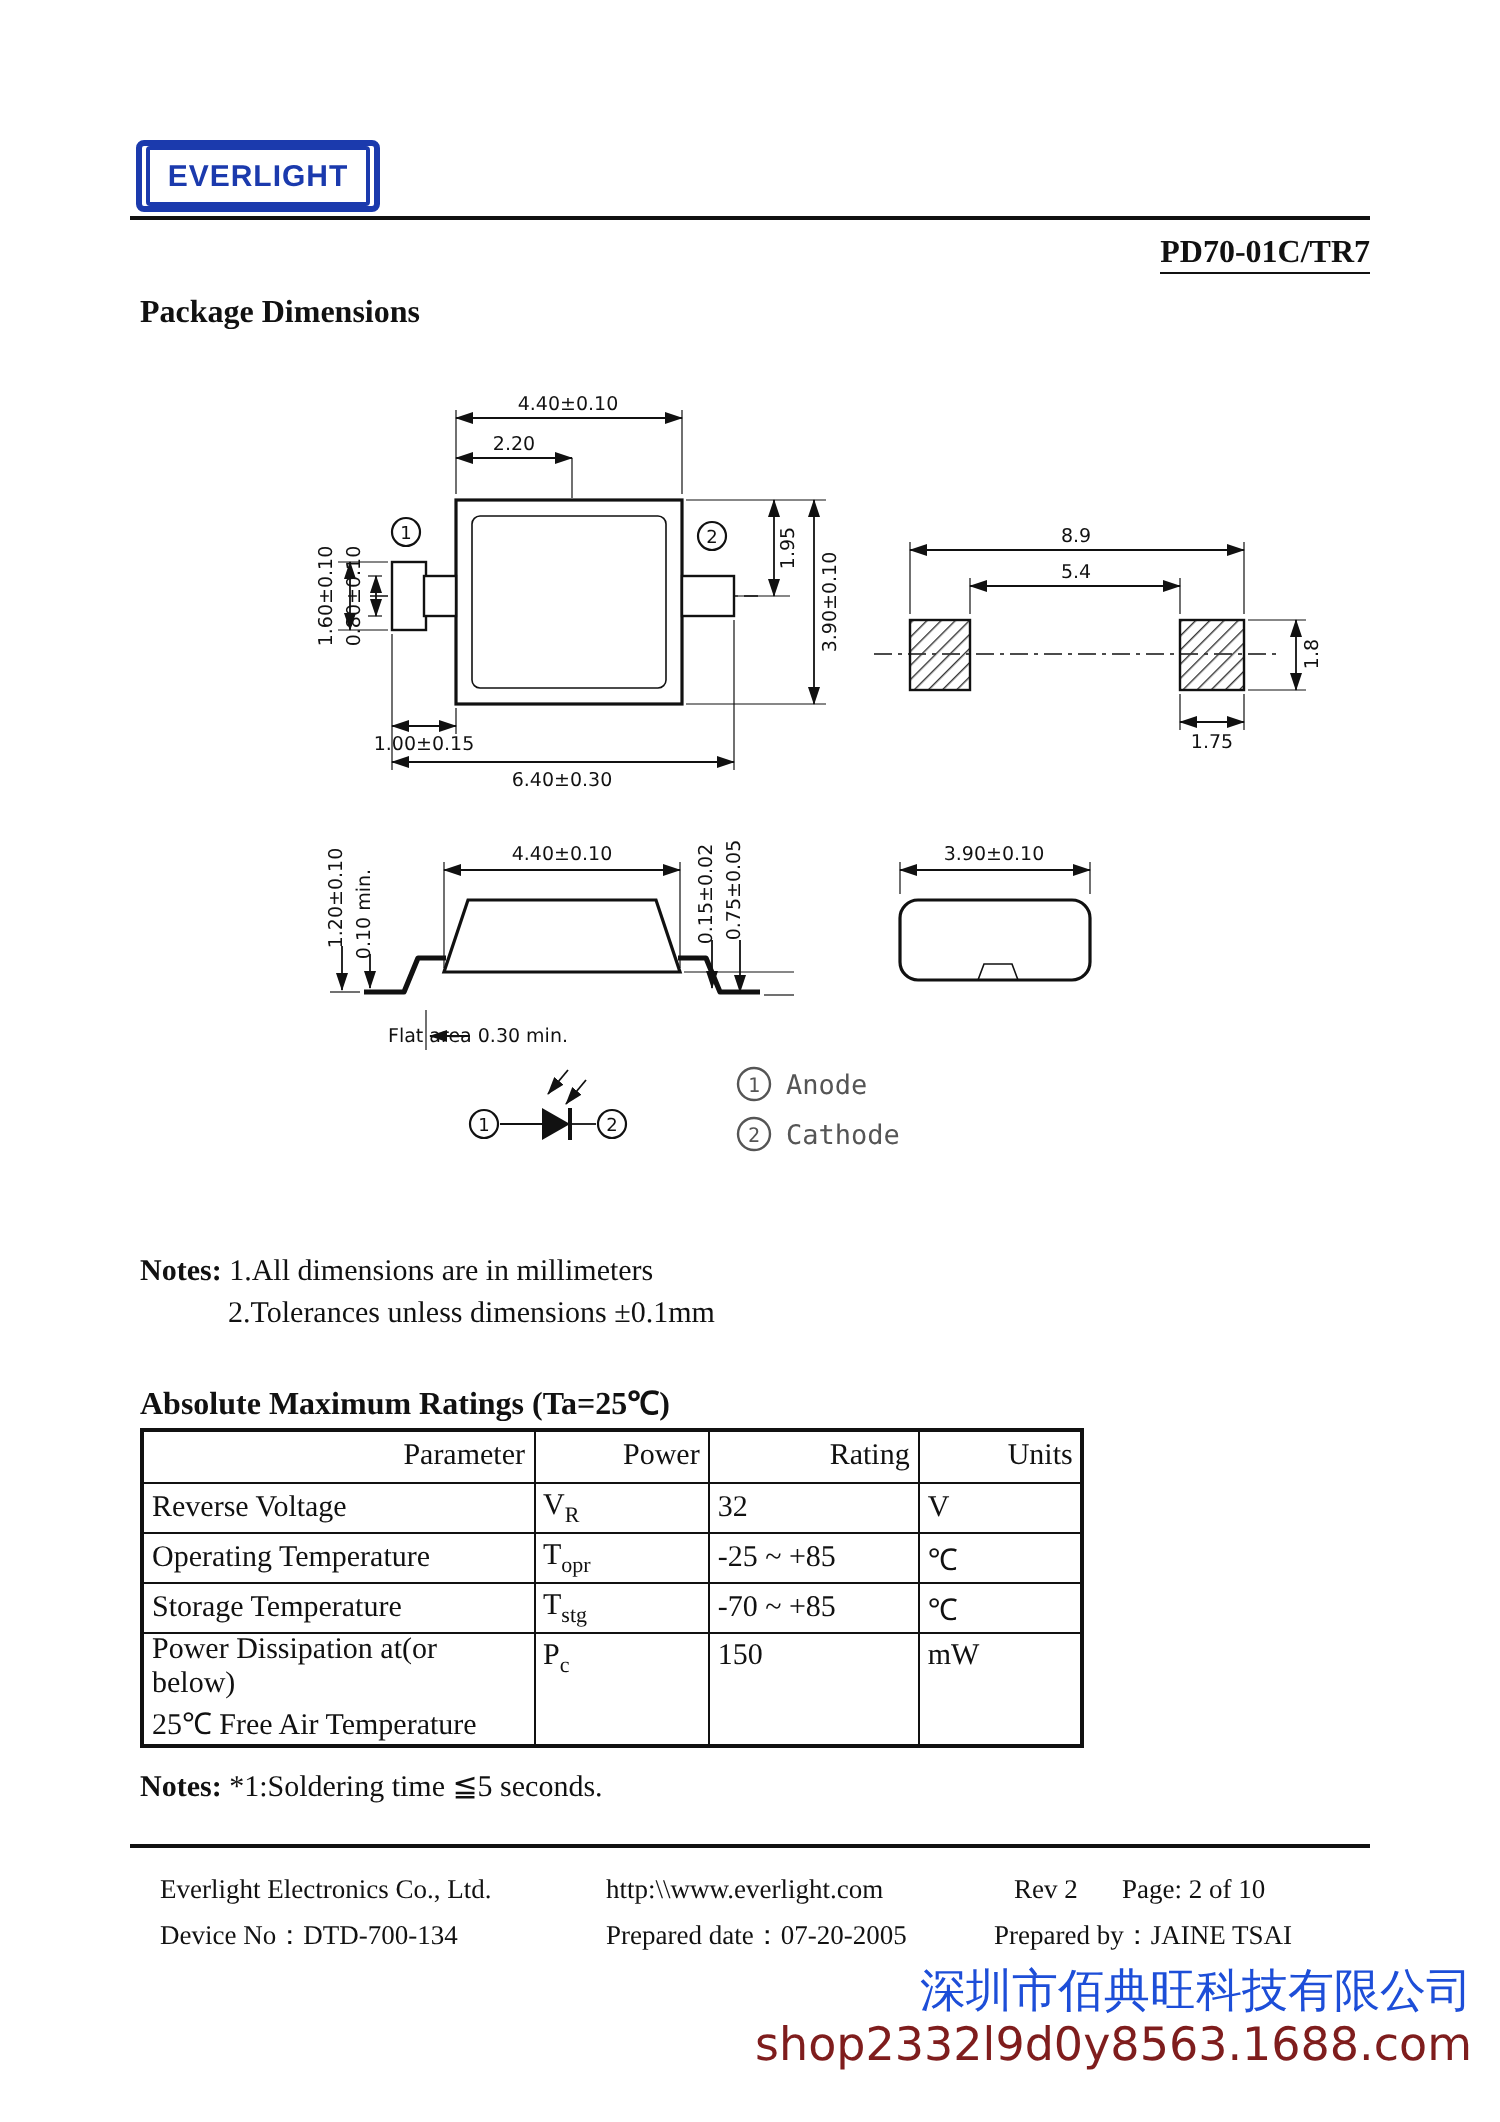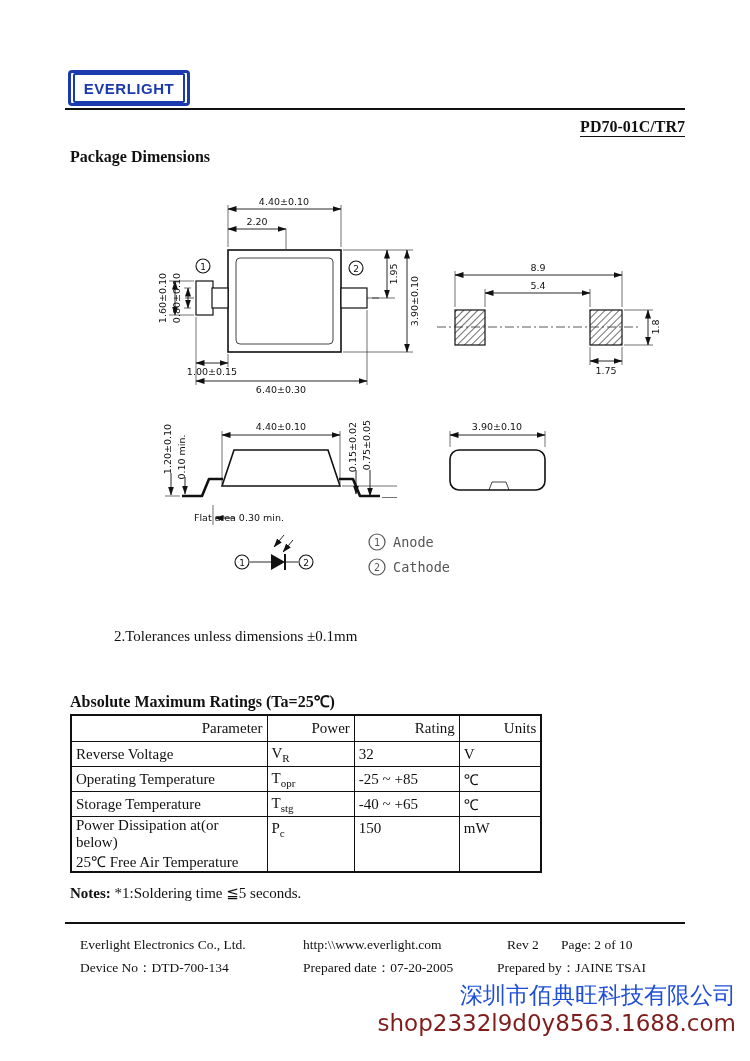--- a/index.html
+++ b/index.html
@@ -221,20 +221,22 @@
       <circle class="pinc2" cx="312" cy="357" r="8"></circle>
       <text class="pint2" x="312" y="361">1</text>
       <text class="ltxt" x="328" y="362">Anode</text>
       <circle class="pinc2" cx="312" cy="382" r="8"></circle>
       <text class="pint2" x="312" y="386">2</text>
       <text class="ltxt" x="328" y="387">Cathode</text>
     </g>
   </svg>
 
   <div class="notes">
+    <div><b>Notes:</b>
+      <span>1.All dimensions are in millimeters</span></div>
     <div class="line2">2.Tolerances unless dimensions ±0.1mm</div>
   </div>
 
   <div class="ratings-title">Absolute Maximum Ratings (Ta=25℃)</div>
   <table class="ratings">
     <colgroup>
         <col style="width:196px">
         <col style="width:75px">
         <col style="width:105px">
         <col style="width:70px">
@@ -256,21 +258,21 @@
       </tr>
       <tr>
         <td class="l">Operating Temperature</td>
         <td class="c"><span>T</span><sub>opr</sub></td>
         <td class="c">-25 ~ +85</td>
         <td class="c">℃</td>
       </tr>
       <tr>
         <td class="l">Storage Temperature</td>
         <td class="c"><span>T</span><sub>stg</sub></td>
-        <td class="c">-40 ~ +65</td>
+        <td class="c">-70 ~ +85</td>
         <td class="c">℃</td>
       </tr>
       <tr class="tall">
         <td class="l">
           <div>Power Dissipation at(or below)</div>
           <div>25℃ Free Air Temperature</div>
         </td>
         <td class="c vt"><span>P</span><sub>c</sub></td>
         <td class="c vt">150</td>
         <td class="c vt">mW</td>

